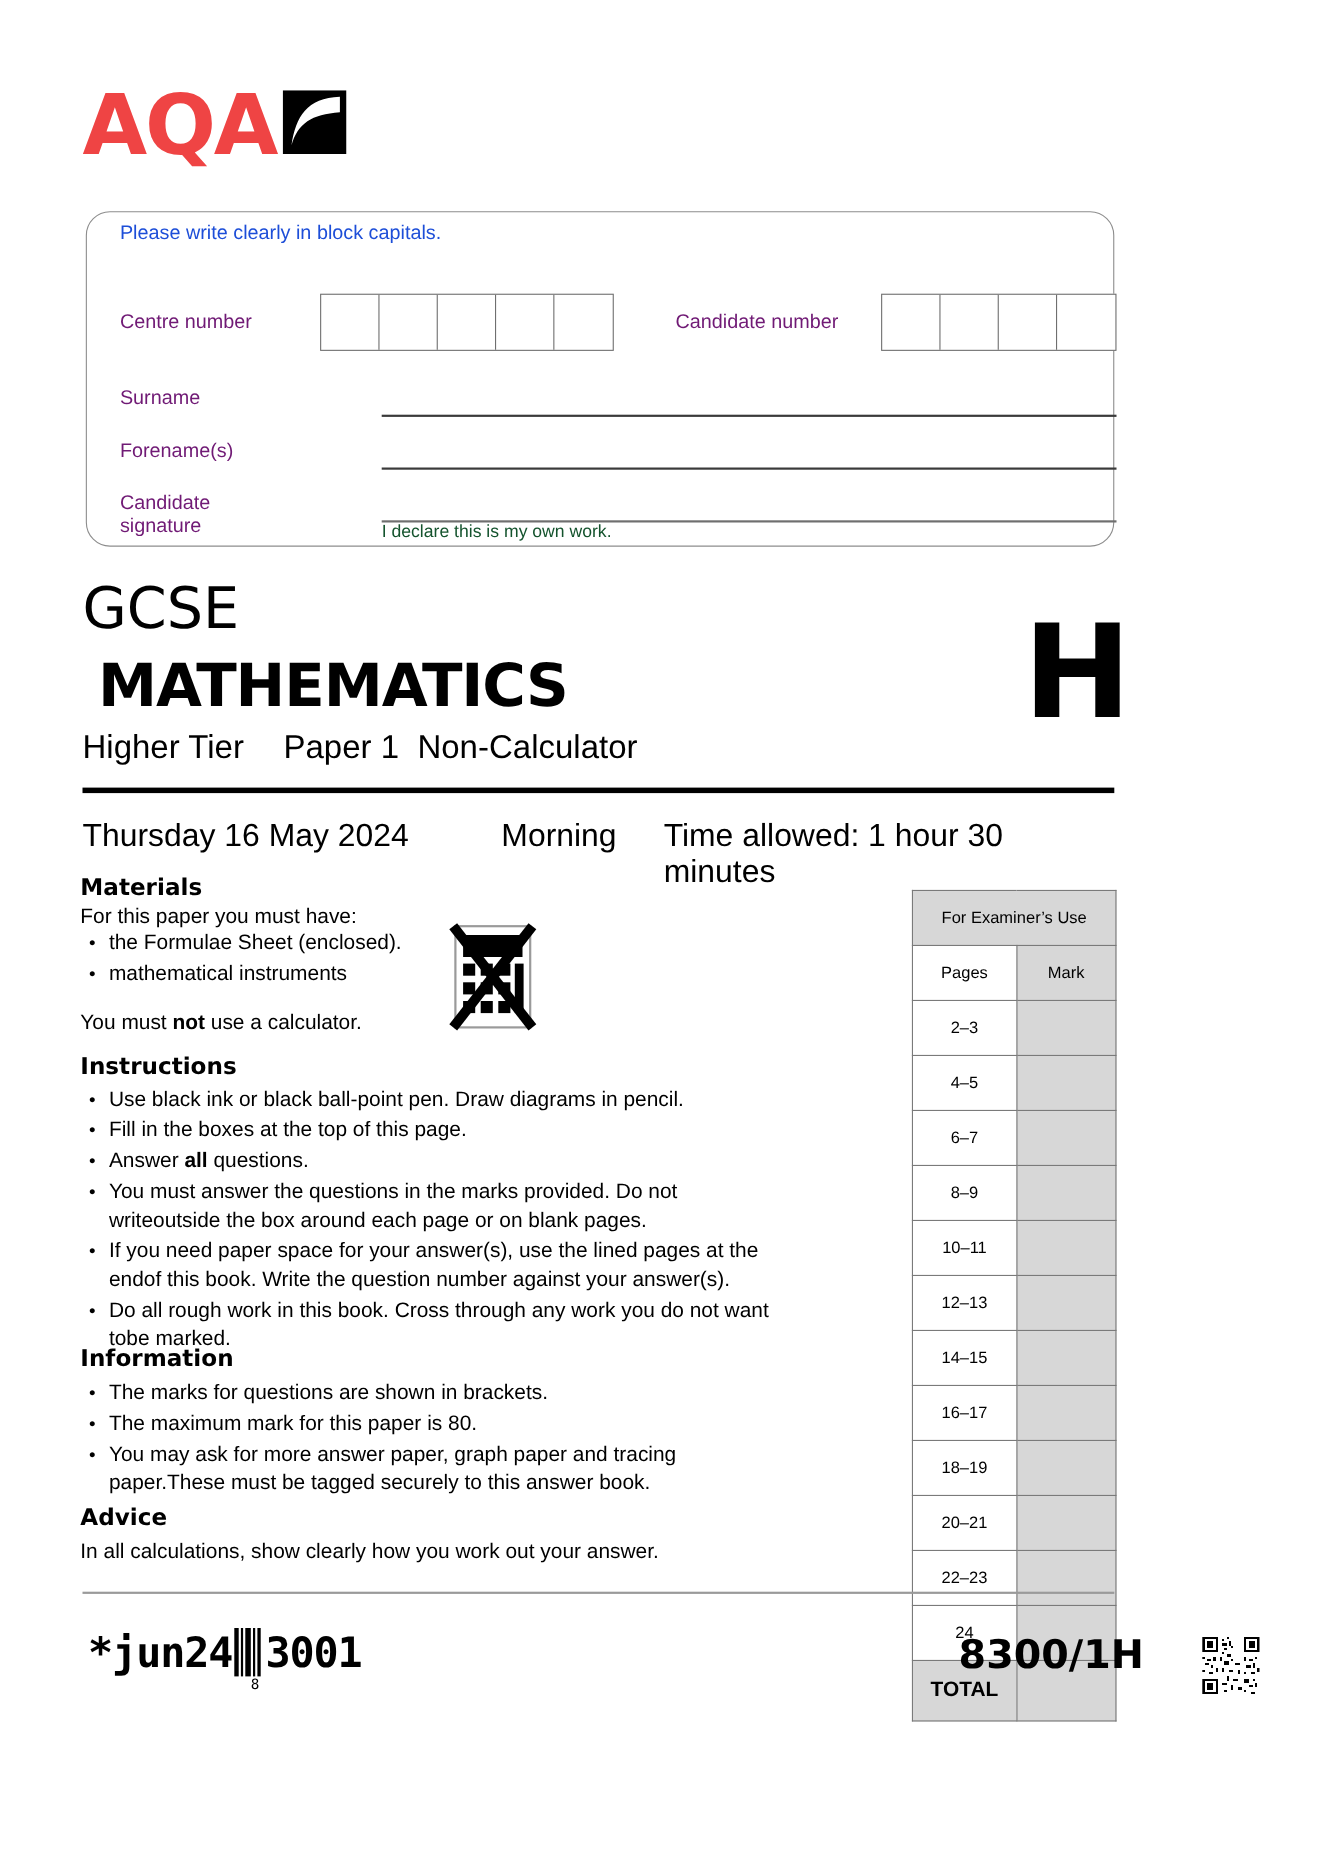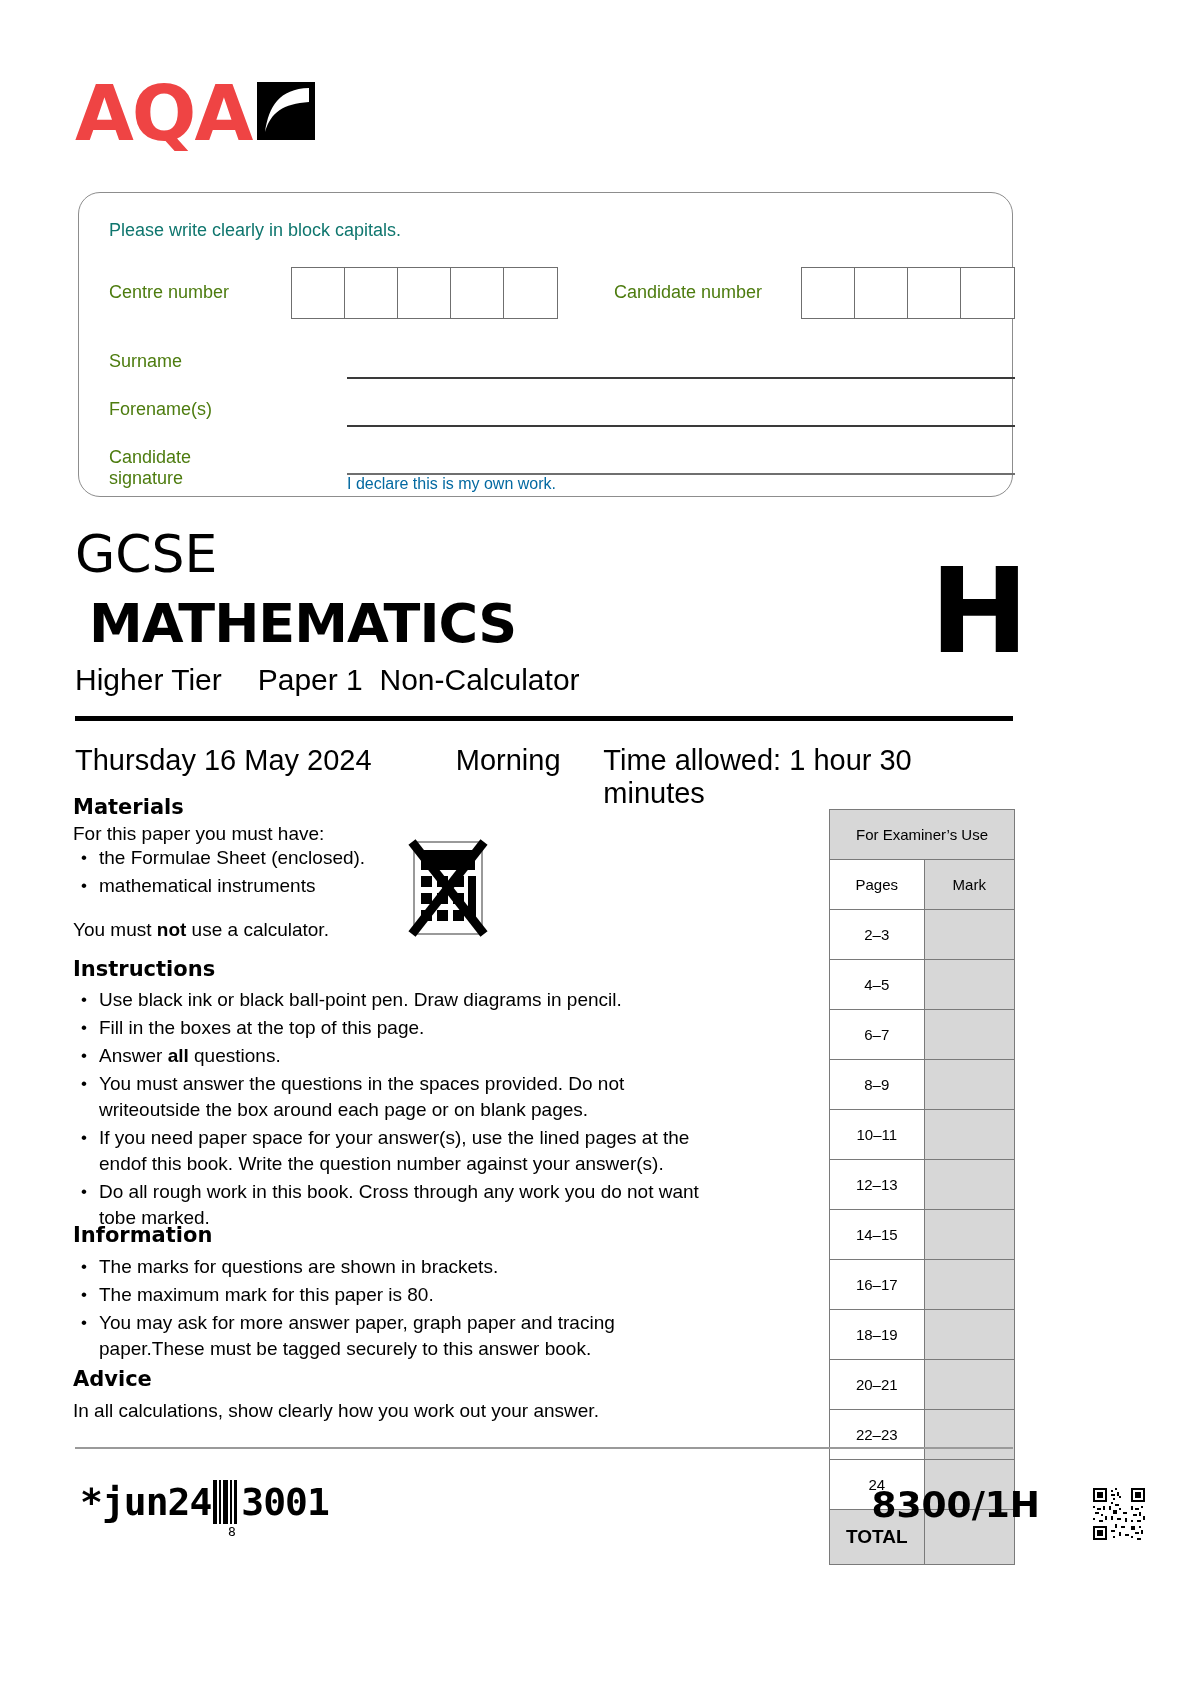--- a/index.html
+++ b/index.html
@@ -16,41 +16,41 @@
     font-weight:700;font-size:76px;line-height:0.95;letter-spacing:-2px;
     color:#ef4444;
   }
   .logo-leaf{position:relative;width:58px;height:58px;margin-left:6px;margin-top:4px;}
 
   
   .details-box{
     position:absolute;left:78px;top:192px;width:935px;height:305px;
     border:1.5px solid #8d8d8d;border-radius:22px;background:#fff;box-sizing:border-box;
   }
-  .details-note{position:absolute;left:30px;top:27px;font-size:18px;color:#0f766e;}
+  .details-note{position:absolute;left:30px;top:8px;font-size:18px;color:#1d4ed8;}
 
   .row-centre{position:absolute;left:30px;top:74px;width:100%;height:52px;}
-  .lbl{font-size:18px;color:#4d7c0f;}
+  .lbl{font-size:18px;color:#701a75;}
   .centre-lbl{position:absolute;left:0;top:15px;}
   .cand-lbl{position:absolute;left:505px;top:15px;}
 
   .boxes{position:absolute;display:flex;border:1.5px solid #6f6f6f;box-sizing:border-box;background:#fff;}
   .boxes .cell{width:53px;height:50px;border-right:1.5px solid #6f6f6f;box-sizing:border-box;}
   .boxes .cell:last-child{border-right:none;}
   #centre-boxes{left:182px;top:0;}
   #cand-boxes{left:692px;top:0;}
 
   .namerow{position:absolute;left:30px;height:42px;}
   .namerow .lbl{position:absolute;left:0;top:0;}
   .namerow .rule{position:absolute;left:238px;top:26px;width:668px;height:0;border-top:2px solid #3a3a3a;}
   #row-surname{top:158px;}
   #row-forename{top:206px;}
   #row-signature{top:254px;}
   #row-signature .rule{border-top:2px solid #6f6f6f;}
-  .declare{position:absolute;left:268px;top:282px;font-size:16px;color:#0369a1;}
+  .declare{position:absolute;left:268px;top:282px;font-size:16px;color:#14532d;}
 
   
   .t-gcse{
     position:absolute;left:75px;top:524px;font-size:52px;font-weight:400;
     font-family:"DejaVu Sans", sans-serif;letter-spacing:0px;
   }
   .t-subject{
     position:absolute;left:75px;top:592px;font-size:54px;font-weight:700;
     font-family:"DejaVu Sans", sans-serif;letter-spacing:-1px;margin-left:14px;
   }
@@ -214,21 +214,21 @@
       <line x1="4" y1="4" x2="76" y2="96" stroke="#000" stroke-width="9"></line>
       <line x1="76" y1="4" x2="4" y2="96" stroke="#000" stroke-width="9"></line>
     </svg>
   </div>
 
   <h3 class="sec" id="h-instructions">Instructions</h3>
   <ul class="bul" id="ul-instructions">
     <li>Use black ink or black ball-point pen.  Draw diagrams in pencil.</li>
     <li>Fill in the boxes at the top of this page.</li>
     <li><span>Answer </span><b class="em">all</b><span> questions.</span></li>
-    <li>You must answer the questions in the spaces provided.  Do not writeoutside the box around each page or on blank pages.</li>
+    <li>You must answer the questions in the marks provided.  Do not writeoutside the box around each page or on blank pages.</li>
     <li>If you need paper space for your answer(s), use the lined pages at the endof this book.  Write the question number against your answer(s).</li>
     <li>Do all rough work in this book. Cross through any work you do not want tobe marked.</li>
   </ul>
 
   <h3 class="sec" id="h-information">Information</h3>
   <ul class="bul" id="ul-information">
     <li>The marks for questions are shown in brackets.</li>
     <li>The maximum mark for this paper is 80.</li>
     <li>You may ask for more answer paper, graph paper and tracing paper.These must be tagged securely to this answer book.</li>
   </ul>

